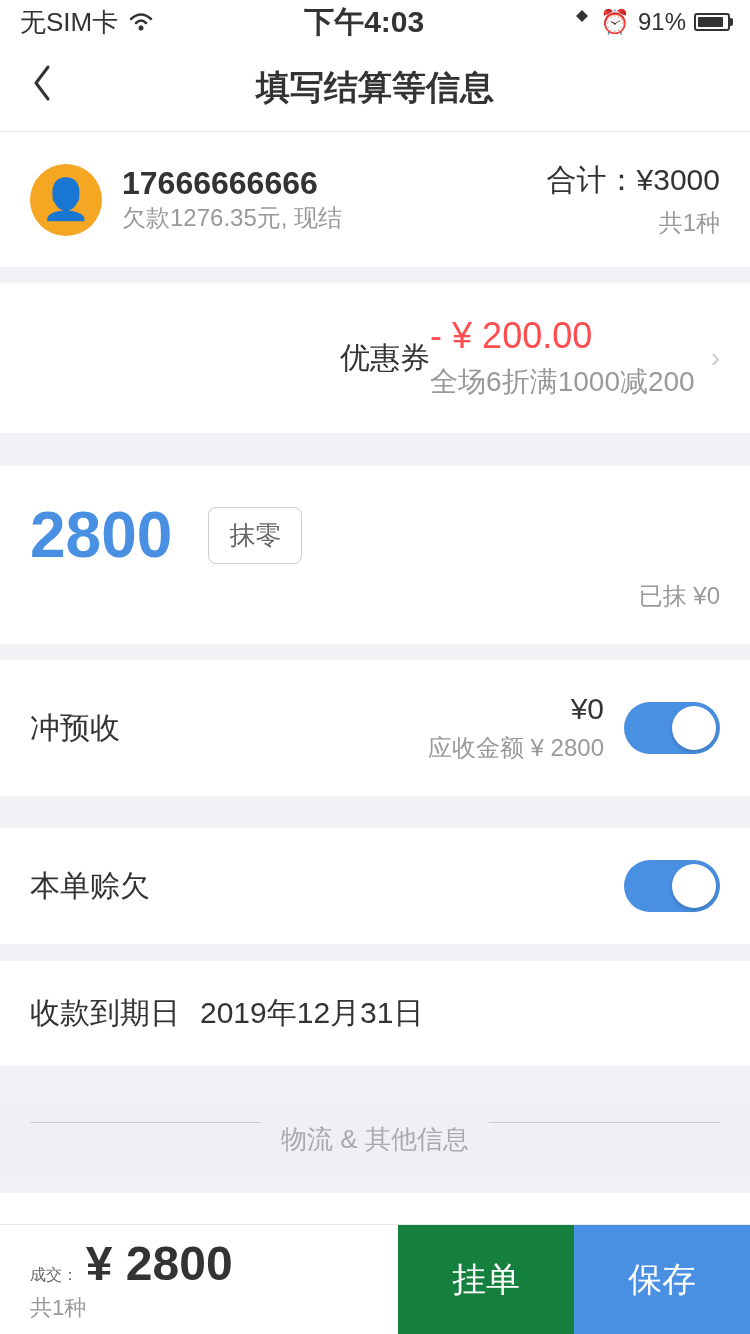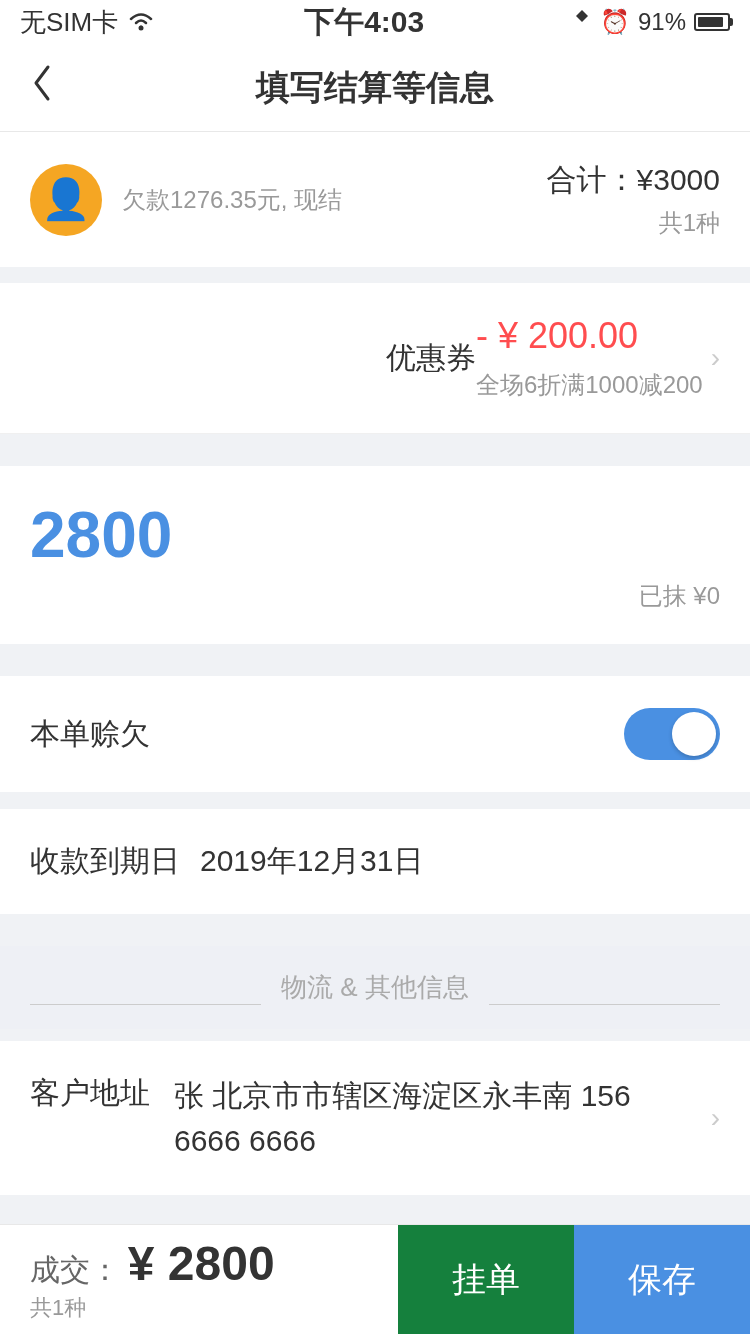--- a/index.html
+++ b/index.html
@@ -108,26 +108,26 @@
       display: flex;
       align-items: center;
       justify-content: flex-end;
       padding: 32px 30px;
       background: #fff;
       border-bottom: 1px solid #f0f0f0;
       min-height: 100px;
     }
     .row-item:last-child { border-bottom: none; }
     .row-label { font-size: 30px; color: #333; }
-    .row-right { display: flex; align-items: center; gap: 8px; }
+    .row-right { display: flex; align-items: center; gap: 16px; }
     .chevron { font-size: 28px; color: #ccc; }
 
     
     .coupon-discount { font-size: 36px; color: #ff4d4f; font-weight: 500; }
-    .coupon-desc { font-size: 24px; color: #999; margin-top: 12px; }
+    .coupon-desc { font-size: 28px; color: #999; margin-top: 6px; }
 
     
     .deal-section {
       background: #fff;
       padding: 32px 30px;
       margin-bottom: 16px;
     }
     .deal-row {
       display: flex;
       align-items: center;
@@ -202,21 +202,21 @@
       gap: 20px;
     }
     .due-label { font-size: 30px; color: #333; }
     .due-value { font-size: 30px; color: #333; }
 
     
     .divider-section {
       background: #eef0f5;
       padding: 24px 30px;
       display: flex;
-      align-items: flex-end;
+      align-items: flex-start;
       justify-content: center;
       gap: 20px;
       margin-bottom: 12px;
     }
     .divider-line {
       flex: 1;
       height: 1px;
       background: #ccc;
     }
     .divider-text { font-size: 26px; color: #aaa; }
@@ -242,21 +242,21 @@
       height: 110px;
       background: #fff;
       display: flex;
       align-items: center;
       border-top: 1px solid #e8e8e8;
     }
     .bottom-left {
       flex: 1;
       padding: 0 30px;
     }
-    .bottom-summary-label { font-size: 30px; color: #666; }
+    .bottom-summary-label { font-size: 16px; color: #666; }
     .bottom-amount { font-size: 48px; font-weight: 700; color: #333; }
     .bottom-count { font-size: 22px; color: #999; margin-top: 2px; }
     .bottom-btn {
       height: 110px;
       width: 176px;
       display: flex;
       align-items: center;
       justify-content: center;
       font-size: 34px;
       color: #fff;
@@ -308,20 +308,21 @@
 </div>
 
 <div class="content">
 
   <div class="user-row card">
     <div class="user-left">
       <div class="avatar">
         <span class="avatar-icon">👤</span>
       </div>
       <div class="user-info">
+        <div class="user-phone">17666666666</div>
         <div class="user-debt">欠款1276.35元, 现结</div>
       </div>
     </div>
     <div class="user-right">
       <div class="user-total">合计：¥3000</div>
       <div class="user-count">共1种</div>
     </div>
   </div>
 
   <div class="row-item card">
@@ -334,25 +335,40 @@
       <span class="chevron">›</span>
     </div>
   </div>
 
   <div style="height:16px; background:#f0f2f5;"></div>
 
   <div class="deal-section card">
     <div class="deal-row">
       <div class="deal-amount-wrap">
         <span class="deal-amount">2800</span>
+        <button class="round-btn">抹零</button>
       </div>
     </div>
     <div class="deal-already">已抹 ¥0</div>
   </div>
 
+  <div class="precollect-section card">
+    <div class="precollect-row">
+      <span class="precollect-label">冲预收</span>
+      <div class="precollect-right">
+        <div class="precollect-val-wrap">
+          <div class="precollect-val">¥0</div>
+          <div class="precollect-sub">应收金额 ¥ 2800</div>
+        </div>
+        <div class="toggle">
+          <div class="toggle-knob"></div>
+        </div>
+      </div>
+    </div>
+  </div>
 
   <div style="height:16px; background:#f0f2f5;"></div>
 
   <div class="debt-section card">
     <span class="debt-label">本单赊欠</span>
     <div class="toggle">
       <div class="toggle-knob"></div>
     </div>
   </div>
 

